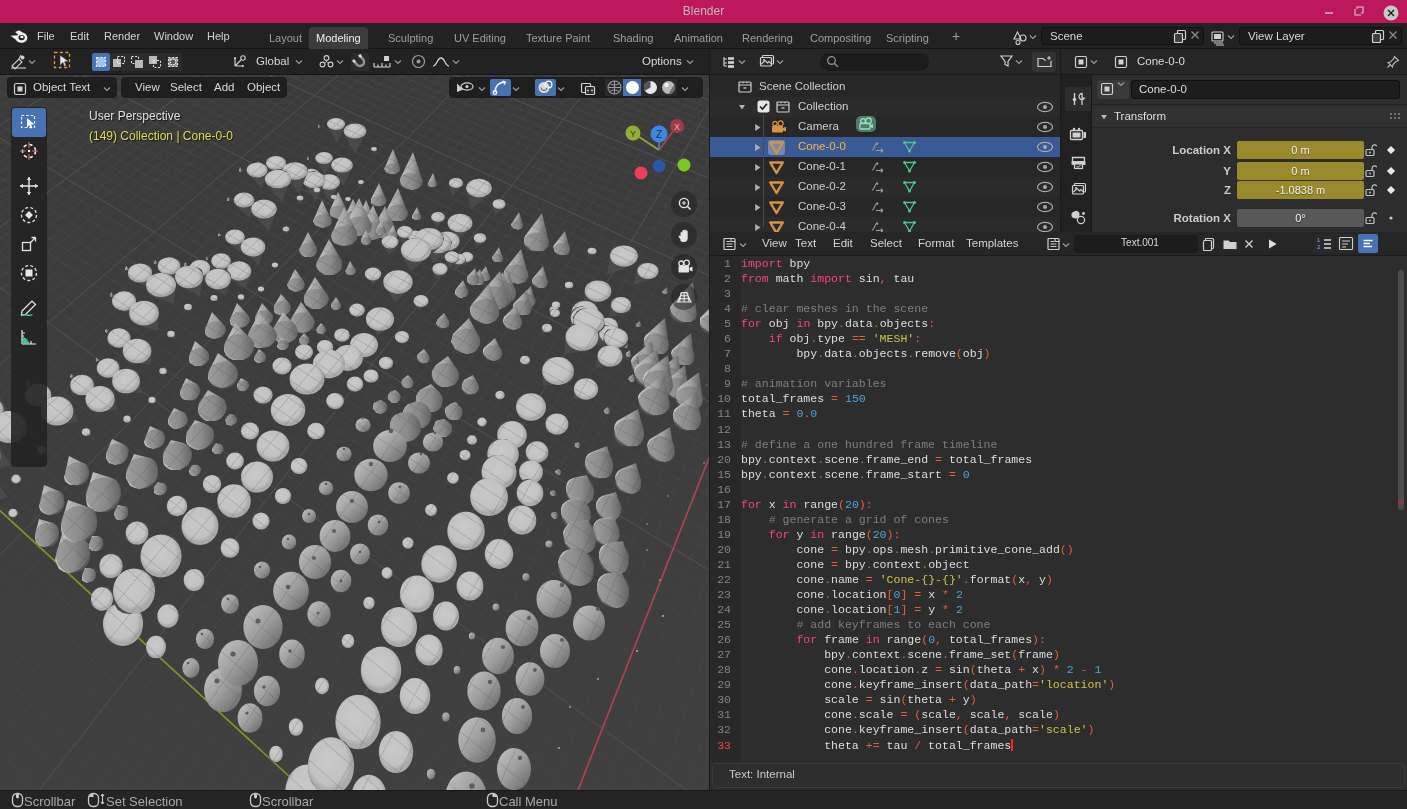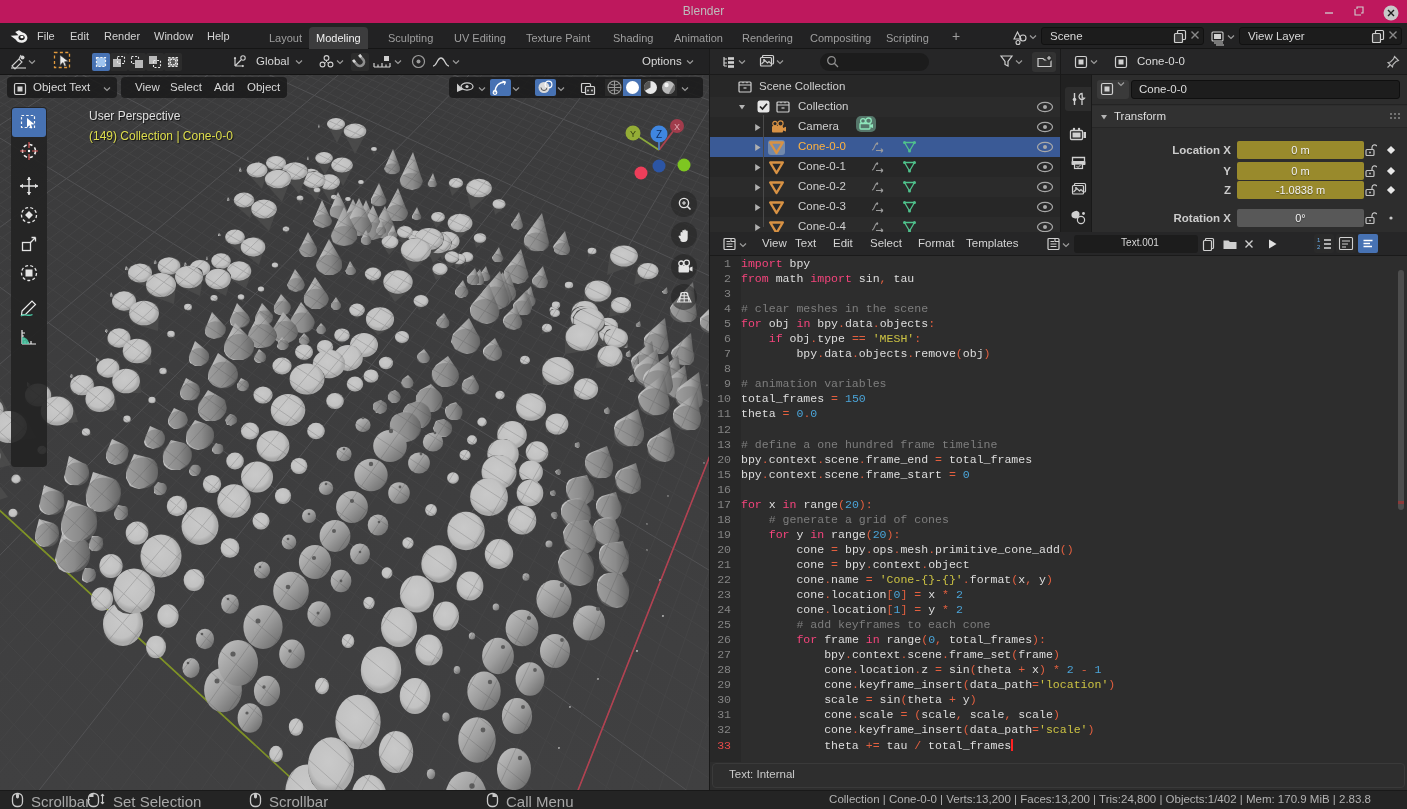--- a/index.html
+++ b/index.html
@@ -98,21 +98,21 @@
 .cm { color:#7e7e7e; }
 .cursor { display:inline-block; width:2px; height:12px; background:#ff2222; vertical-align:-2px; }
 #tscroll { right:2px; top:26px; width:8px; bottom:30px; position:absolute; }
 #tthumb { left:1px; width:6px; top:12px; height:240px; background:#4d4d4d; border-radius:3px; position:absolute; }
 #tmark { left:1px; width:6px; top:243px; height:3px; background:#8a3a3a; position:absolute; }
 #tfoot { left:2px; right:2px; bottom:2px; height:25px; background:#2e2e2e; border:1px solid #3a3a3a; border-radius:4px; position:absolute; }
 #tfoot span { left:16px; top:4px; color:#c9c9c9; font-size:11.5px; position:absolute; }
 #status { left:0; top:790px; width:1407px; height:19px; background:#242424; border-top:1px solid #191919; }
 .hint { top:1px; position:absolute; }
 .hint svg { display:inline-block; vertical-align:top; }
-.htxt { position:static; color:#a8a8a8; font-size:15px; margin-left:7px; display:inline-block; padding-top:1px; }
+.htxt { position:static; color:#a8a8a8; font-size:13px; display:inline-block; padding-top:1px; }
 #stats { right:36px; top:2px; color:#b2b2b2; font-size:11.5px; position:absolute; }
 
 </style></head><body>
 <div id="titlebar">
     <span class="title">Blender</span>
 <span class="winbtn" style="right:72px">
       <svg class="" width="12" height="12" viewBox="0 0 12 12">
         <path d="M2 8 H10" stroke="#d0d0d0" stroke-width="1.3"></path>
       </svg>
     </span>
@@ -2291,13 +2291,12 @@
         <path d="M2.5 2 V12 M2.5 2 L1 4 M2.5 2 L4 4 M2.5 12 L1 10 M2.5 12 L4 10" stroke="#c9c9c9" stroke-width="1.1" fill="none"></path>
       </svg><span class="htxt">Set Selection</span></span>
 <span class="hint" style="left:249px"><svg class="" width="13" height="16" viewBox="0 0 13 16">
         <rect x="1.5" y="1.5" width="10" height="13" rx="4.5" fill="none" stroke="#c9c9c9" stroke-width="1.3"></rect>
         <rect x="5" y="1.5" width="3" height="5" rx="1.4" fill="#c9c9c9"></rect>
       </svg><span class="htxt">Scrollbar</span></span>
 <span class="hint" style="left:486px"><svg class="" width="13" height="16" viewBox="0 0 13 16">
         <rect x="1.5" y="1.5" width="10" height="13" rx="4.5" fill="none" stroke="#c9c9c9" stroke-width="1.3"></rect>
         <path d="M11 5 H6.5 V1.5 A4.5 4 0 0 1 11 5 Z" fill="#c9c9c9"></path>
       </svg><span class="htxt">Call Menu</span></span>
-<span id="stats">Collection | Cone-0-0 | Verts:13,200 | Faces:13,200 | Tris:24,800 | Objects:1/402 | Mem: 170.9 MiB | 2.83.8</span>
 </div>
 </body></html>

